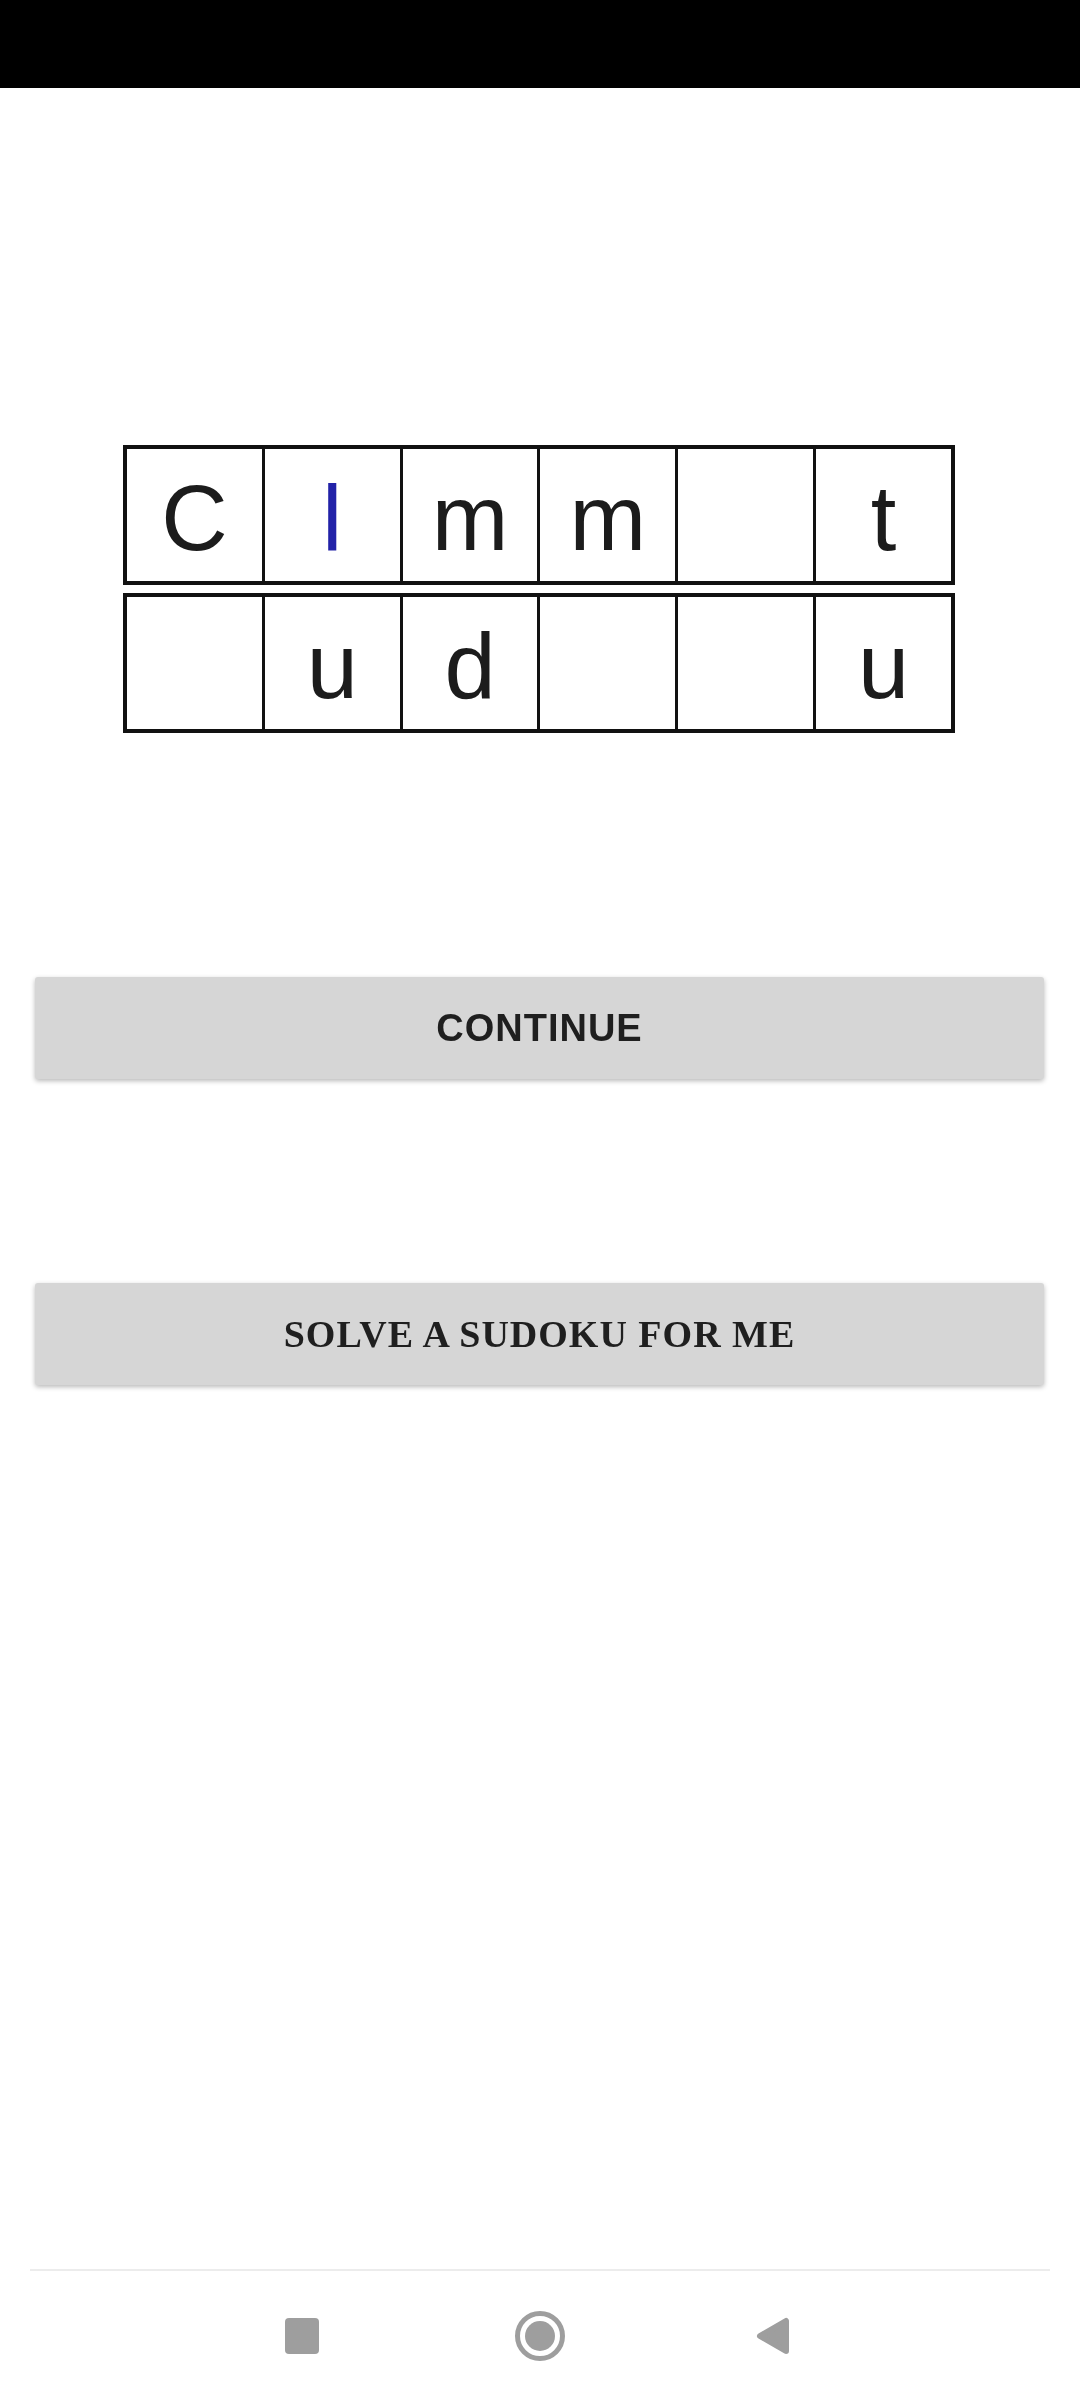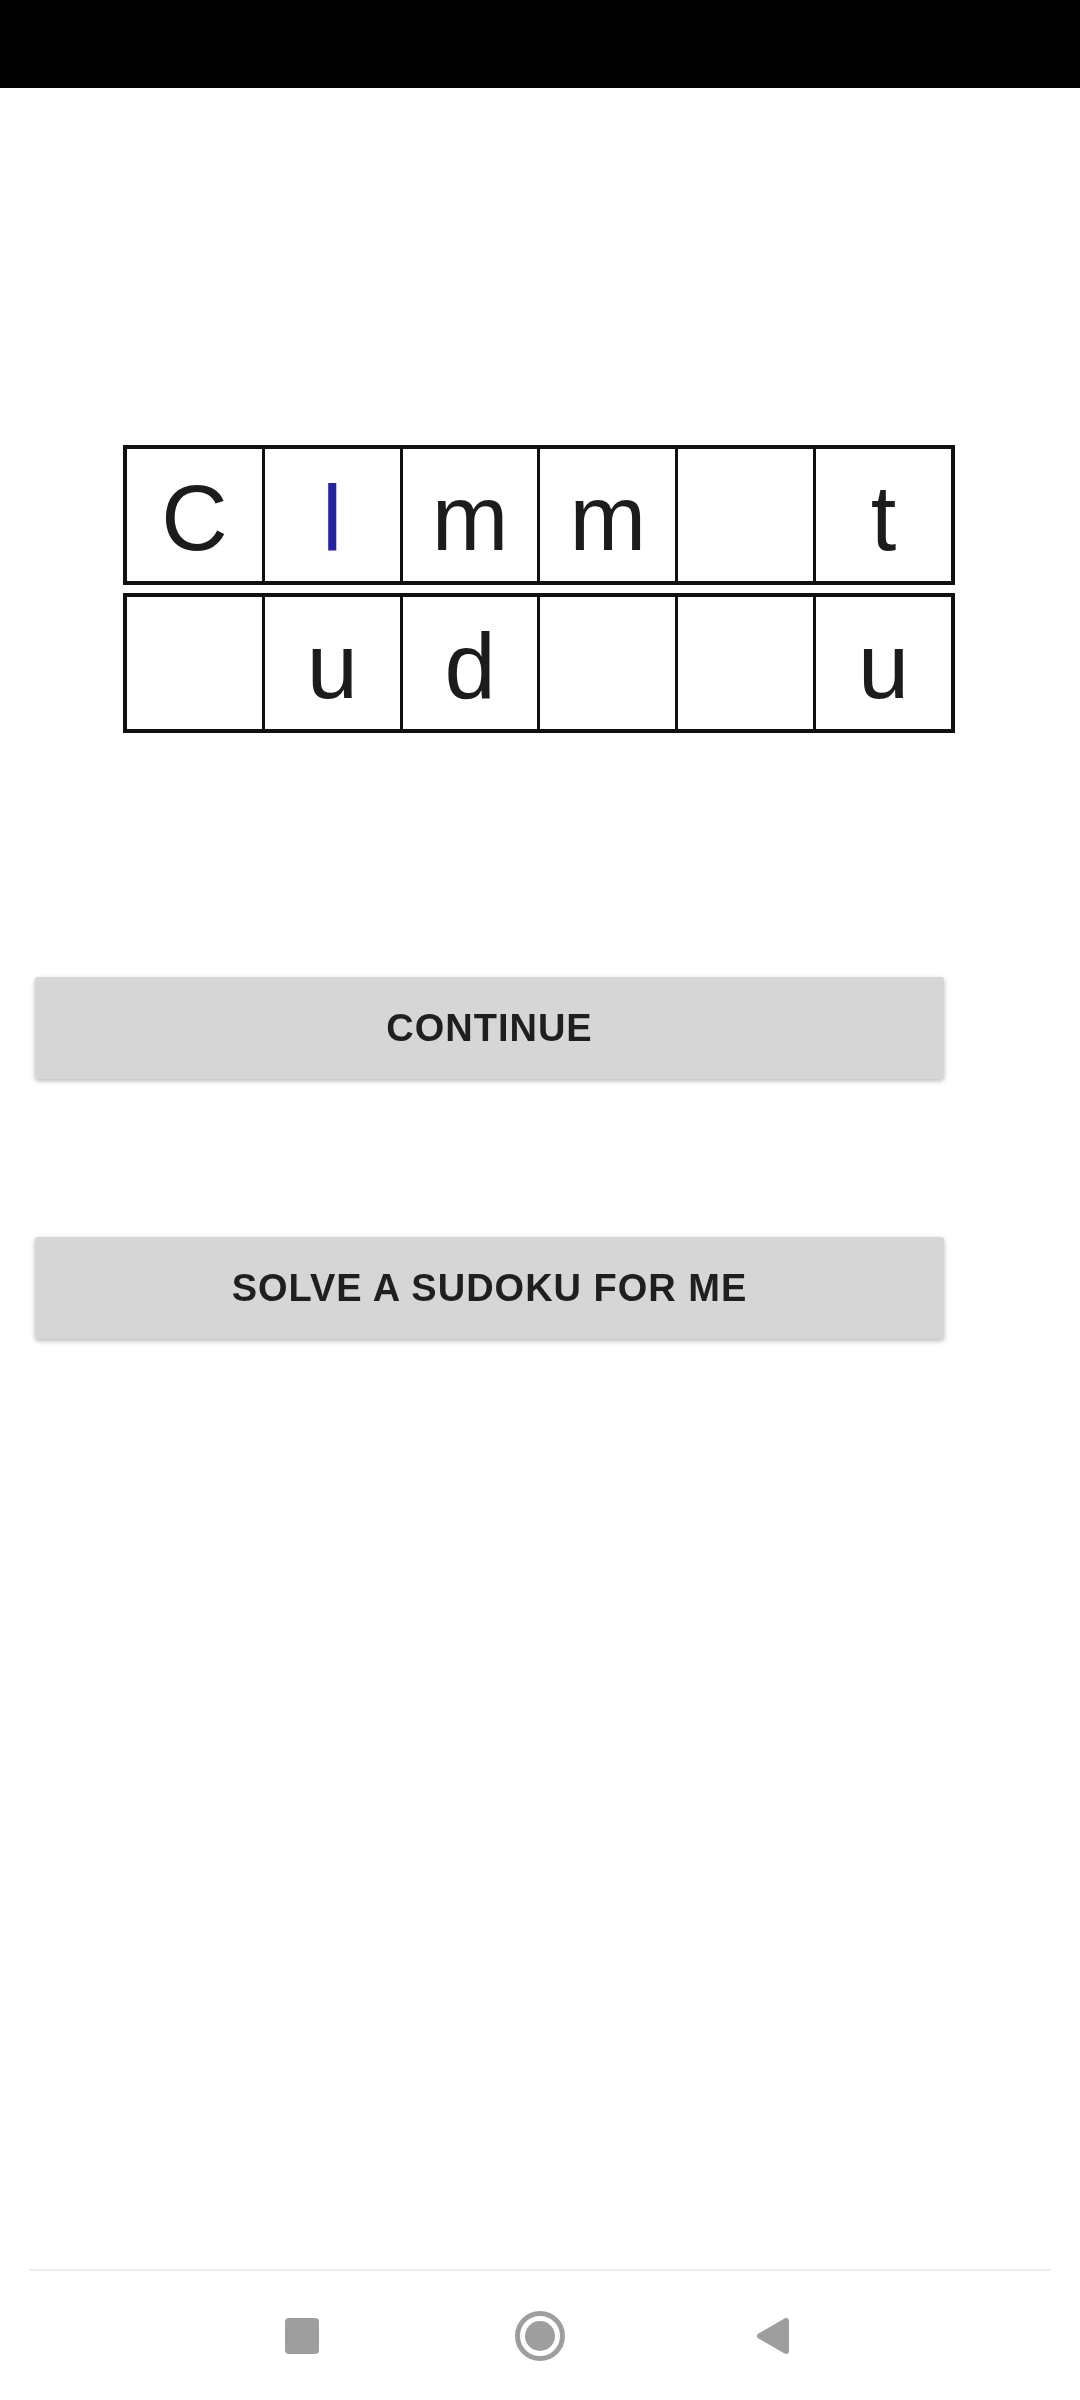--- a/index.html
+++ b/index.html
@@ -34,33 +34,33 @@
     display: flex; align-items: center; justify-content: center;
     font-size: 92px; line-height: 1;
     color: var(--letter, #1c1c1c);
     padding-top: 6px;
   }
   .grid-cell:first-child { border-left: none; }
   .grid-cell.accent { color: var(--letter-accent, #2222a8); }
 
   
   .btn {
-    position: absolute; left: 35px; width: 909px; height: 102px;
+    position: absolute; left: 35px; width: 1009px; height: 102px;
     background: var(--button-bg, #d6d6d6);
     border: none; border-radius: 3px;
     box-shadow: 0 2px 5px rgba(0,0,0,0.28);
     color: var(--button-text, #1f1f1f);
     font-family: "Liberation Sans", sans-serif;
     font-size: 38px; font-weight: 600; letter-spacing: 1px;
     display: flex; align-items: center; justify-content: center;
     cursor: pointer;
   }
   .btn-continue { top: 977px; }
   .btn-generate { top: 1131px; }
-  .btn-solve    { top: 1237px; }
+  .btn-solve    { top: 1283px; font-family: Liberation Serif, serif; }
 
   
   .nav-divider {
     position: absolute; top: 2269px; left: 30px; width: 1020px; height: 2px;
     background: var(--divider, #ececec);
   }
   .nav-bar {
     position: absolute; top: 2271px; left: 0; width: 1080px; height: 129px;
     background: #fff;
   }

